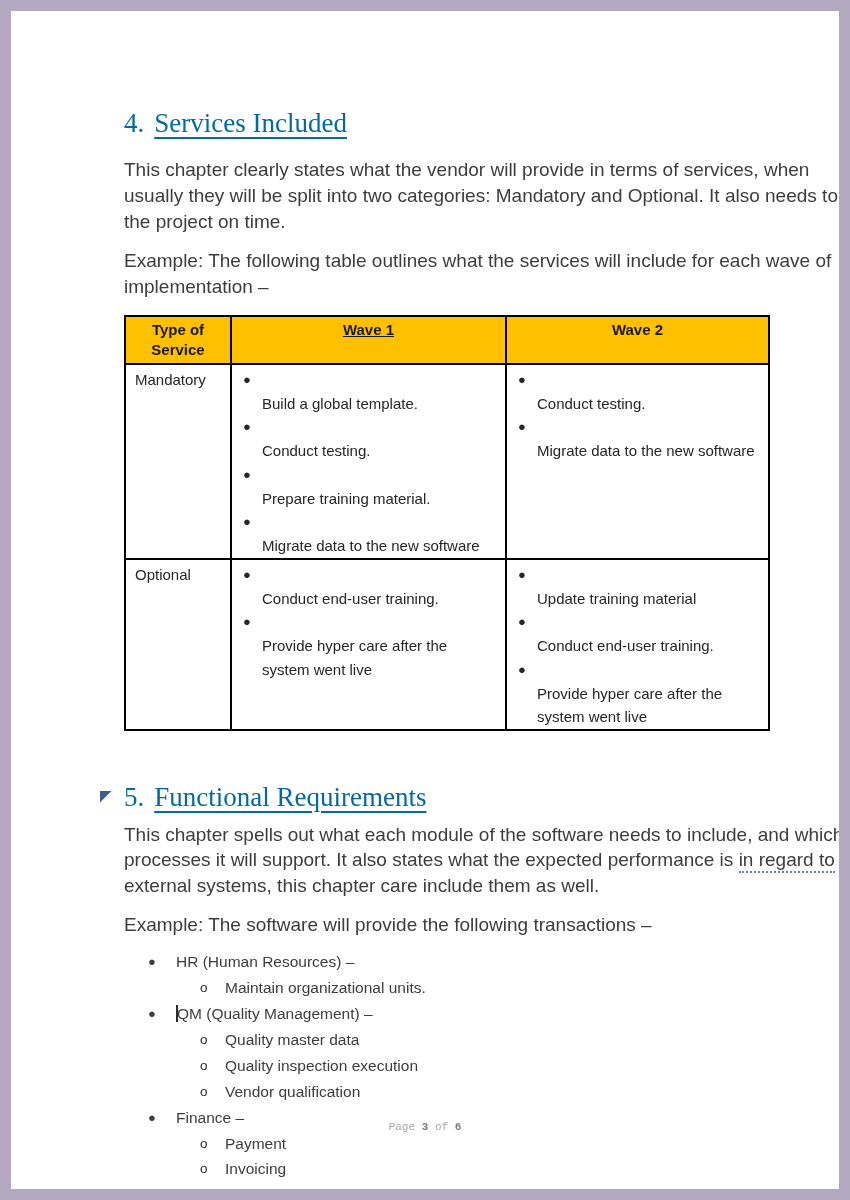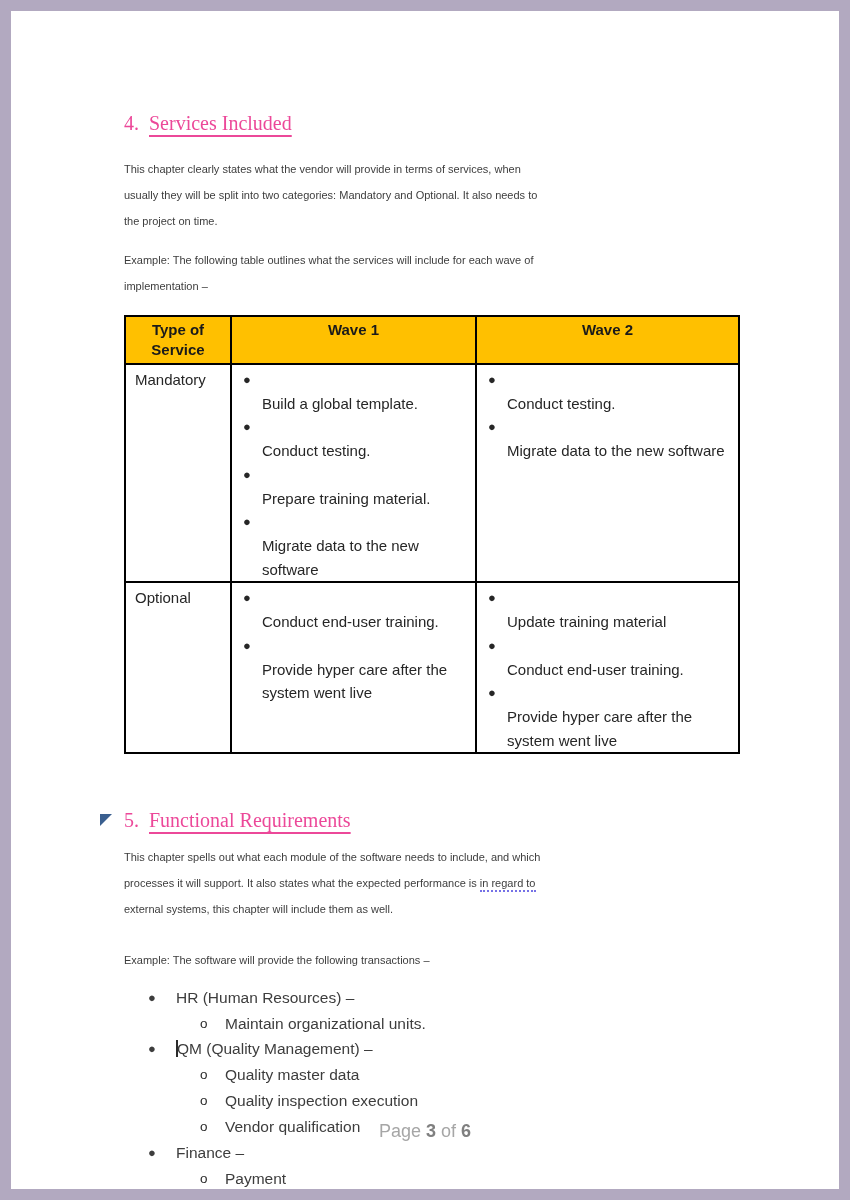--- a/index.html
+++ b/index.html
@@ -16,66 +16,66 @@
   }
   .content {
     padding-left: 113px; 
     padding-right: 80px;
   }
   
   .heading {
     position: relative;
     margin-top: 96px;
     font-family: "Liberation Serif", serif;
-    font-size: 20px;
+    font-size: 27px;
     line-height: 32px;
-    color: #ec4899;
+    color: #0369a1;
     font-weight: 400;
   }
   .heading.h5 { margin-top: 50px; }
   .heading .h-num { margin-right: 10px; }
   .heading .h-title {
     text-decoration: underline;
     text-underline-offset: 5px;
     text-decoration-thickness: 1.5px;
   }
   .collapse-tri {
     position: absolute;
     left: -24px;
     top: 10px;
     width: 12px;
     height: 12px;
     background: #3a5f8f;
     clip-path: polygon(0 0, 100% 0, 0 100%);
   }
   
-  .para { margin-top: 18px; font-size: 11px; }
+  .para { margin-top: 18px; font-size: 19px; }
   .para .line { line-height: 25.9px; white-space: nowrap; }
   .para.example1 { margin-top: 13px; }
   .para.p5 { margin-top: 9px; }
-  .para.example2 { margin-top: 25px; }
+  .para.example2 { margin-top: 13px; }
   .grammar {
     border-bottom: 2px dotted #7571e6;
     padding-bottom: 1px;
   }
   
   table.services {
     margin-top: 15px;
     width: 614px;
     border-collapse: collapse;
     table-layout: fixed;
     font-size: 15px;
     color: #262626;
   }
   table.services td, table.services th {
     border: 2px solid #000;
     vertical-align: top;
   }
   th.col-type { width: 106px; }
-  th.col-w1 { width: 245px; }
+  th.col-w1 { width: 275px; text-decoration: underline; }
   th.col-w2 { width: 263px; }
   tr.hdr th {
     background: #FFC000;
     color: #1a1a1a;
     font-weight: 700;
     text-align: center;
     height: 45px;
     line-height: 20px;
     padding: 3px 6px;
     vertical-align: top;
@@ -101,22 +101,23 @@
     vertical-align: -3px;
     margin-right: -1px;
   }
   
   .footer {
     position: absolute;
     top: 1110px;
     left: 0;
     width: 100%;
     text-align: center;
-    font-size: 18px;
+    font-size: 11px;
     color: #a6a6a6;
+    font-family: Liberation Mono, monospace;
   }
   .footer b { color: #7f7f7f; }
 </style>
 </head>
 <body>
 
 <div class="page" style="border-color: rgb(178, 169, 192);">
   <div class="content">
 
     <div class="heading">
@@ -203,21 +204,21 @@
       </table>
 
     <div class="heading h5">
       <span class="collapse-tri"></span>
       <span class="h-num">5.</span><span class="h-title">Functional Requirements</span>
     </div>
 
     <div class="para p5">
       <div class="line">This chapter spells out what each module of the software needs to include, and which</div>
       <div class="line"><span>processes it will support. It also states what the expected performance is </span><span class="grammar">in regard to</span></div>
-      <div class="line">external systems, this chapter will include them as well.</div>
+      <div class="line">external systems, this chapter care include them as well.</div>
     </div>
 
     <div class="para example2">
       <div class="line">Example: The software will provide the following transactions –</div>
     </div>
 
     <div class="biglist">
       <div class="li1">
           <span class="b-mark">●</span>
           <span>HR (Human Resources) –</span>

